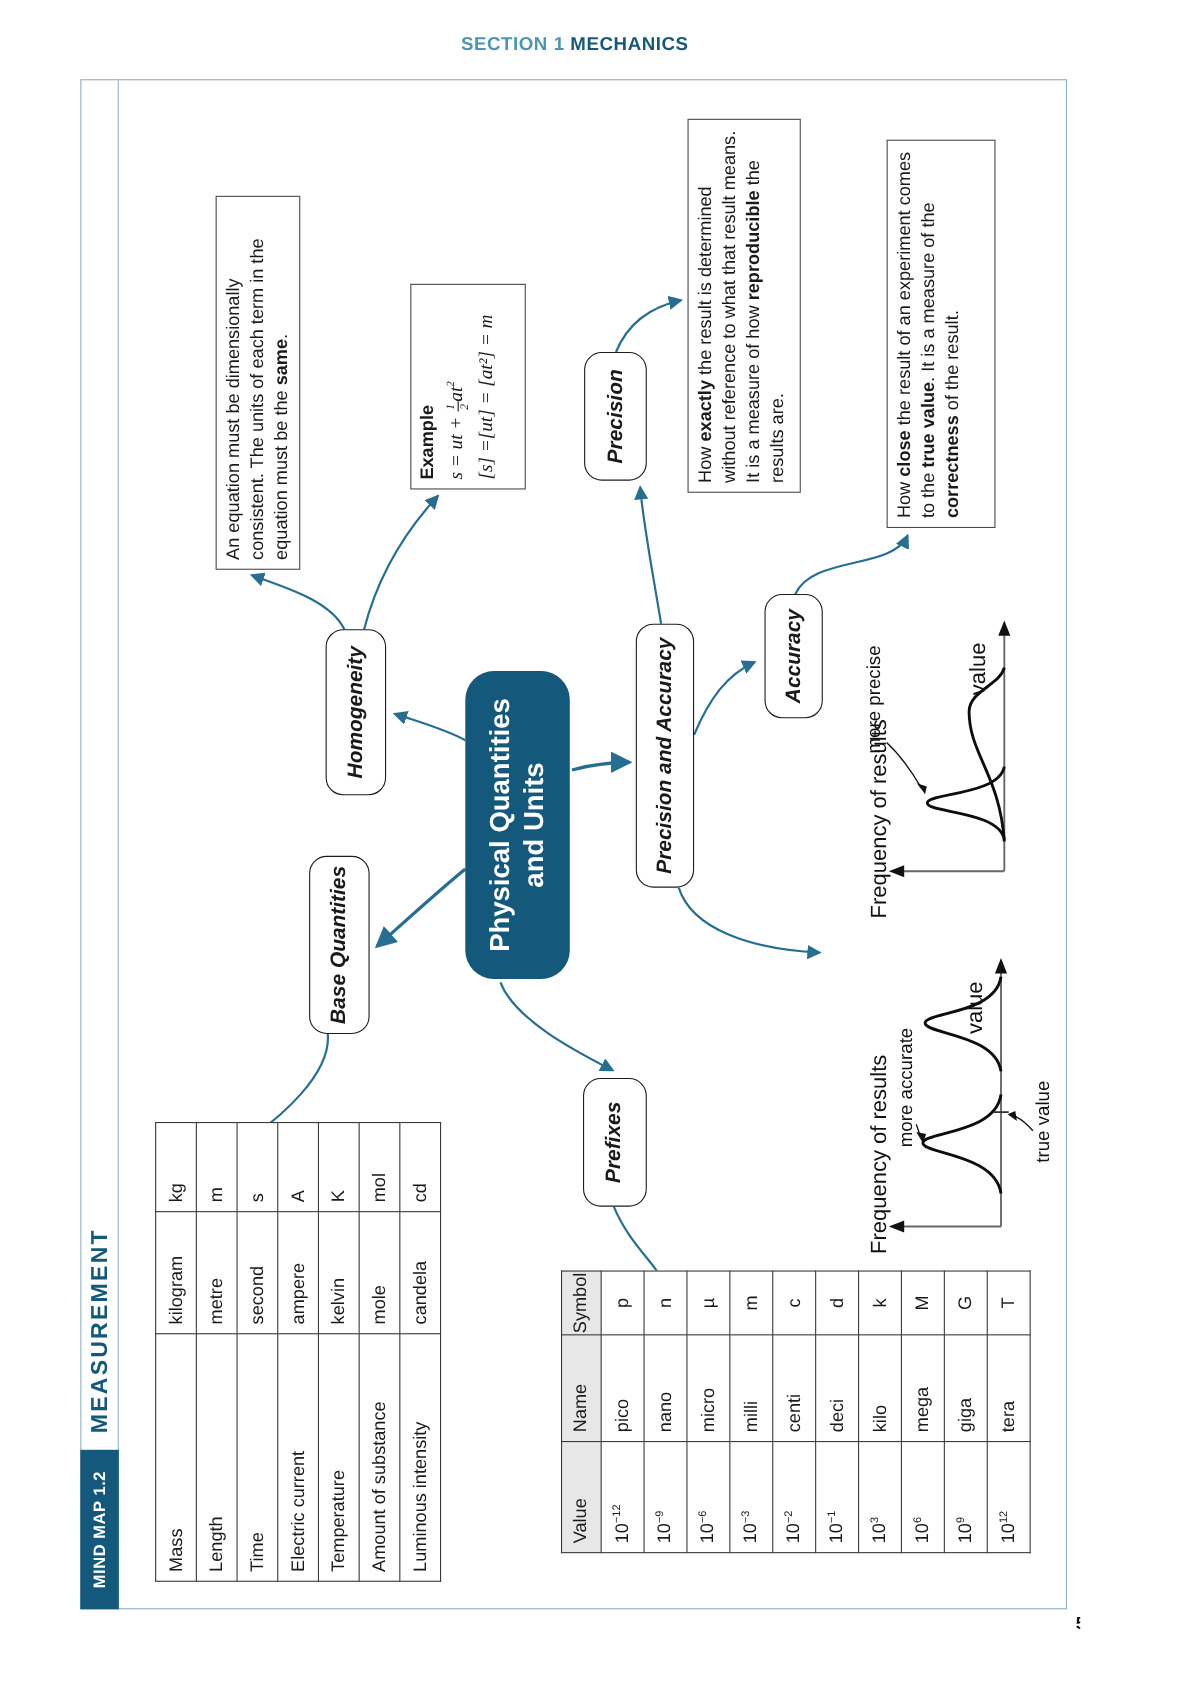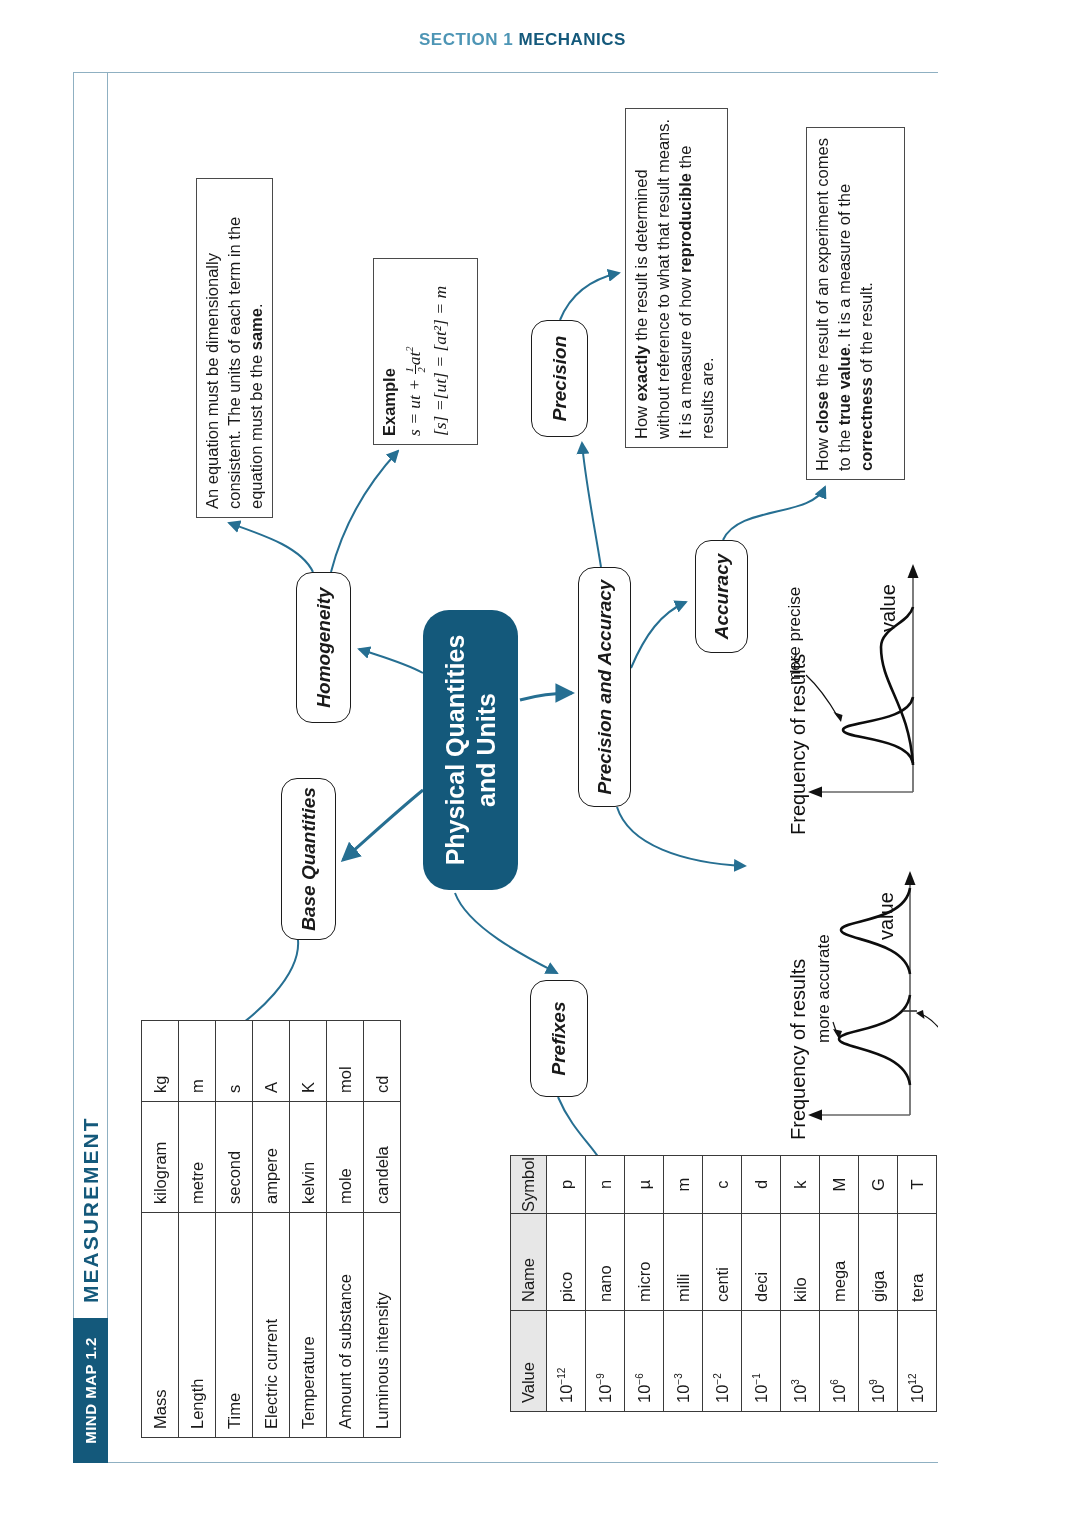--- a/index.html
+++ b/index.html
@@ -1,17 +1,17 @@
 <!DOCTYPE html>
 <html><head>
 <meta charset="utf-8">
 <style>
   html,body{margin:0;padding:0;background:#fff;}
   .page{position:relative;width:938px;height:1536px;background:#fff;overflow:hidden;
-        font-family:"Liberation Sans",sans-serif;color:#1a1a1a;}
+        font-family:"Liberation Sans",sans-serif;color:#1a1a1a;padding-left:44px;}
   .hdr{position:absolute;top:30px;left:0;width:1045px;text-align:center;
        font-size:17px;font-weight:bold;letter-spacing:.5px;}
   .hdr .lt{color:#4d95b5;} .hdr .dk{color:#14597b;}
   .frame{position:absolute;left:73px;top:72px;width:897px;height:1391px;
          border:1.5px solid #8fb0c2;box-sizing:border-box;}
   .pagenum{position:absolute;left:978px;top:1468px;font-size:16px;font-weight:bold;color:#111;}
 
   
   .land{position:absolute;left:73px;top:72px;width:1391px;height:897px;
         transform-origin:0 0;transform:rotate(-90deg) translateX(-1391px);}

